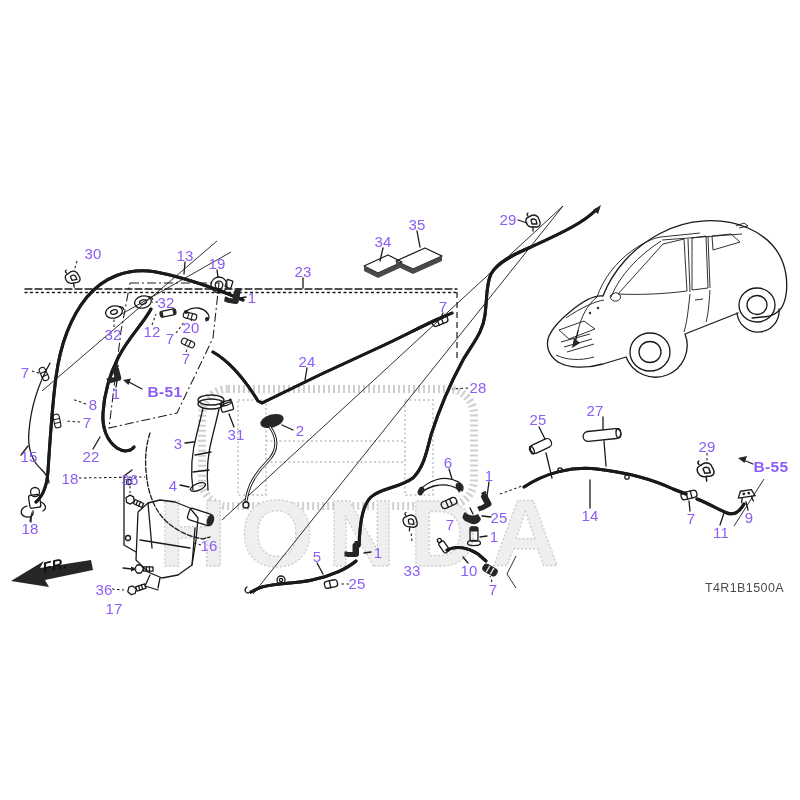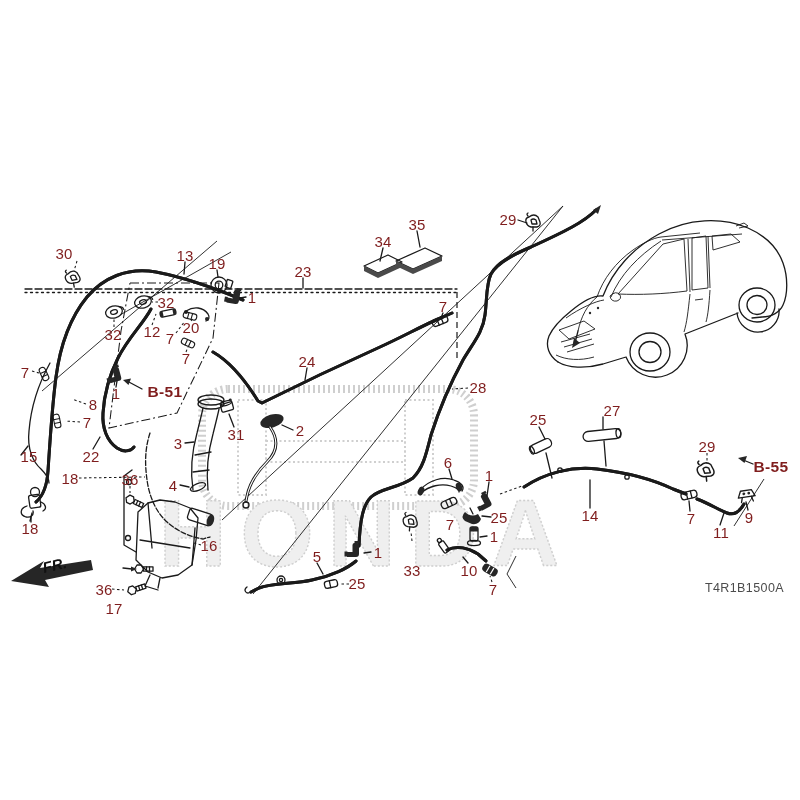--- a/index.html
+++ b/index.html
@@ -1,20 +1,20 @@
 <!DOCTYPE html>
 <html><head>
 <meta charset="utf-8">
 <style>
   html,body{margin:0;padding:0;background:#fff;}
   .stage{position:relative;width:800px;height:800px;background:#fff;overflow:hidden;
          font-family:"Liberation Sans",sans-serif;}
   .stage svg{position:absolute;left:0;top:0;}
   .callout-layer{position:absolute;left:0;top:0;width:800px;height:800px;pointer-events:none;}
-  .callout{position:absolute;transform:translate(-50%,-50%);font-size:15px;color:#7f1d1d;
+  .callout{position:absolute;transform:translate(-50%,-50%);font-size:15px;color:#8b5cf6;
            white-space:nowrap;letter-spacing:.2px;}
   .callout.bold{font-weight:bold;font-size:15.5px;letter-spacing:.3px;}
   .code{position:absolute;right:16px;top:581px;font-size:12.5px;color:#4c4c4c;letter-spacing:.4px;}
   
   .ln{stroke:#1a1a1a;fill:none;stroke-width:1.3;stroke-linecap:round;stroke-linejoin:round;}
   .thin{stroke:#1a1a1a;fill:none;stroke-width:.9;}
   .tube{stroke:#1a1a1a;fill:none;stroke-width:3;stroke-linecap:round;stroke-linejoin:round;}
   .core{stroke:#fff;fill:none;stroke-width:1.1;stroke-linecap:round;stroke-linejoin:round;}
   .dots{stroke:#1a1a1a;fill:none;stroke-width:1.05;stroke-dasharray:2.5 2.5;}
   .dash{stroke:#1a1a1a;fill:none;stroke-width:1.2;stroke-dasharray:6 4;}
@@ -347,21 +347,21 @@
     <line x1="604" y1="441" x2="606" y2="466" class="ln" stroke-width="1"></line>
     <line x1="590" y1="508" x2="590" y2="480" class="ln" stroke-width="1"></line>
     <line x1="707" y1="453" x2="707" y2="464" class="dots"></line>
     <line x1="690" y1="511" x2="689" y2="501" class="ln" stroke-width="1"></line>
     <line x1="720" y1="525" x2="724" y2="513" class="ln" stroke-width="1"></line>
     <line x1="748" y1="510" x2="746" y2="502" class="ln" stroke-width="1"></line>
   </g>
 </svg>
 
 <div class="callout-layer">
-      <span class="callout" style="left: 64px; top: 253px;">30</span>
+      <span class="callout" style="left: 93px; top: 253px;">30</span>
       <span class="callout" style="left: 185px; top: 255px;">13</span>
       <span class="callout" style="left: 217px; top: 263px;">19</span>
       <span class="callout" style="left: 252px; top: 297px;">1</span>
       <span class="callout" style="left: 303px; top: 271px;">23</span>
       <span class="callout" style="left: 383px; top: 241px;">34</span>
       <span class="callout" style="left: 417px; top: 224px;">35</span>
       <span class="callout" style="left: 508px; top: 219px;">29</span>
       <span class="callout" style="left: 166px; top: 302px;">32</span>
       <span class="callout" style="left: 113px; top: 334px;">32</span>
       <span class="callout" style="left: 152px; top: 331px;">12</span>
@@ -393,21 +393,21 @@
       <span class="callout" style="left: 357px; top: 583px;">25</span>
       <span class="callout" style="left: 412px; top: 570px;">33</span>
       <span class="callout" style="left: 448px; top: 462px;">6</span>
       <span class="callout" style="left: 489px; top: 475px;">1</span>
       <span class="callout" style="left: 450px; top: 524px;">7</span>
       <span class="callout" style="left: 499px; top: 517px;">25</span>
       <span class="callout" style="left: 494px; top: 536px;">1</span>
       <span class="callout" style="left: 469px; top: 570px;">10</span>
       <span class="callout" style="left: 493px; top: 589px;">7</span>
       <span class="callout" style="left: 538px; top: 419px;">25</span>
-      <span class="callout" style="left: 612px; top: 410px;">27</span>
+      <span class="callout" style="left: 595px; top: 410px;">27</span>
       <span class="callout" style="left: 590px; top: 515px;">14</span>
       <span class="callout" style="left: 707px; top: 446px;">29</span>
       <span class="callout bold" style="left: 771px; top: 467px;">B-55</span>
       <span class="callout" style="left: 691px; top: 518px;">7</span>
       <span class="callout" style="left: 721px; top: 532px;">11</span>
       <span class="callout" style="left: 749px; top: 517px;">9</span>
     </div>
 
 <span class="code">T4R1B1500A</span>
 

